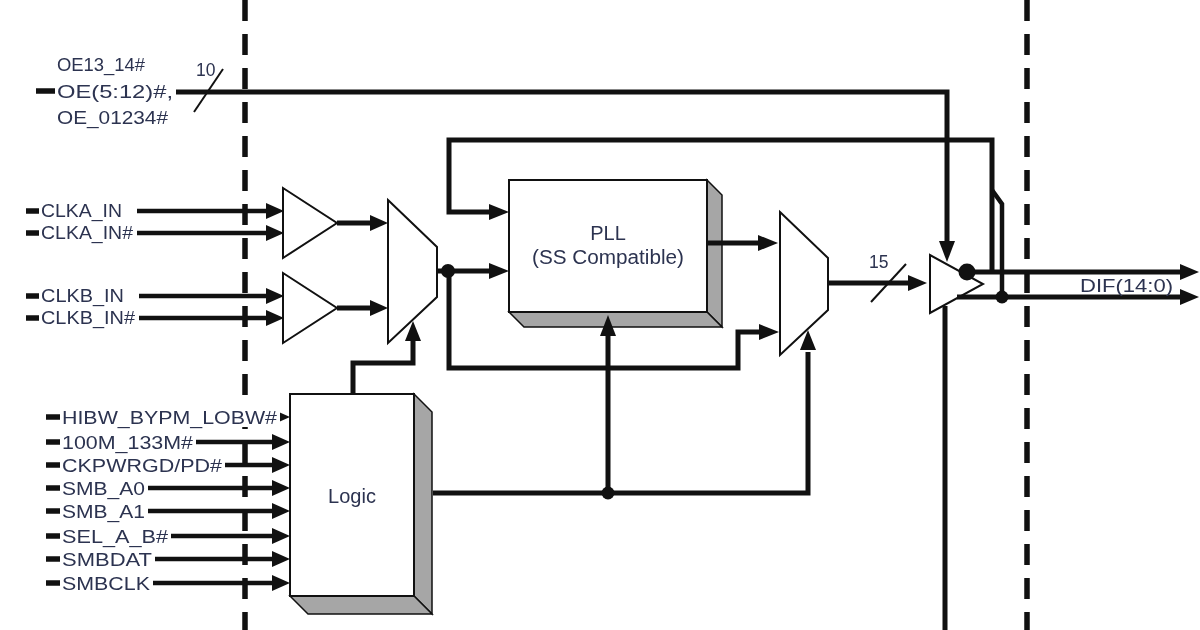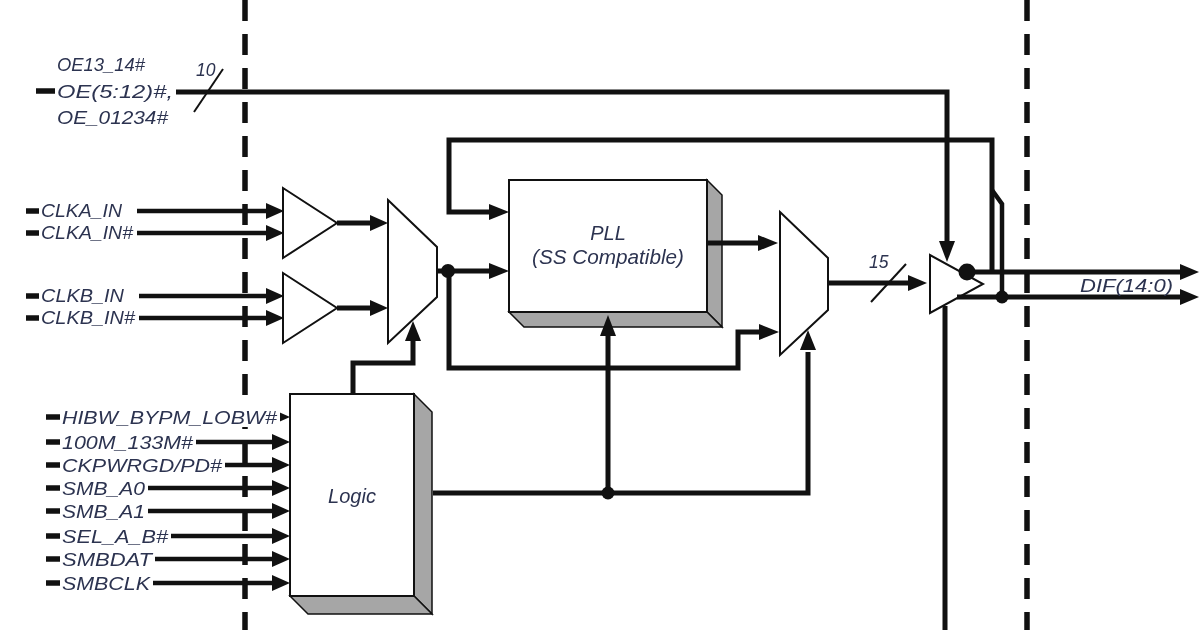--- a/index.html
+++ b/index.html
@@ -2,21 +2,21 @@
 <html style="--line: #111111; --text: #2c3350; --shadow: #a6a6a6; --fill: #ffffff;"><head>
 <meta charset="utf-8">
 <style>
   :root{
     --line:#111111;
     --text:#2c3350;
     --shadow:#a6a6a6;
     --fill:#ffffff;
   }
   html,body{margin:0;padding:0;background:var(--fill);}
-  .stage{width:1200px;height:630px;overflow:hidden;background:var(--fill);font-style:italic;}
+  .stage{width:1200px;height:630px;overflow:hidden;background:var(--fill);}
   svg{display:block;}
   .wire{stroke:var(--line);stroke-width:5;fill:none;stroke-linecap:butt;stroke-linejoin:miter;}
   .wire-thin{stroke:var(--line);stroke-width:4.5;fill:none;}
   .stub{stroke:var(--line);stroke-width:5.5;fill:none;}
   .slash{stroke:var(--line);stroke-width:2;fill:none;}
   .dashed{stroke:var(--line);stroke-width:5.5;fill:none;stroke-dasharray:21 13;}
   .outline{stroke:var(--line);stroke-width:2;fill:var(--fill);}
   .shadow{stroke:var(--line);stroke-width:1.5;fill:var(--shadow);}
   .arrow{fill:var(--line);stroke:none;}
   .dot{fill:var(--line);stroke:none;}

